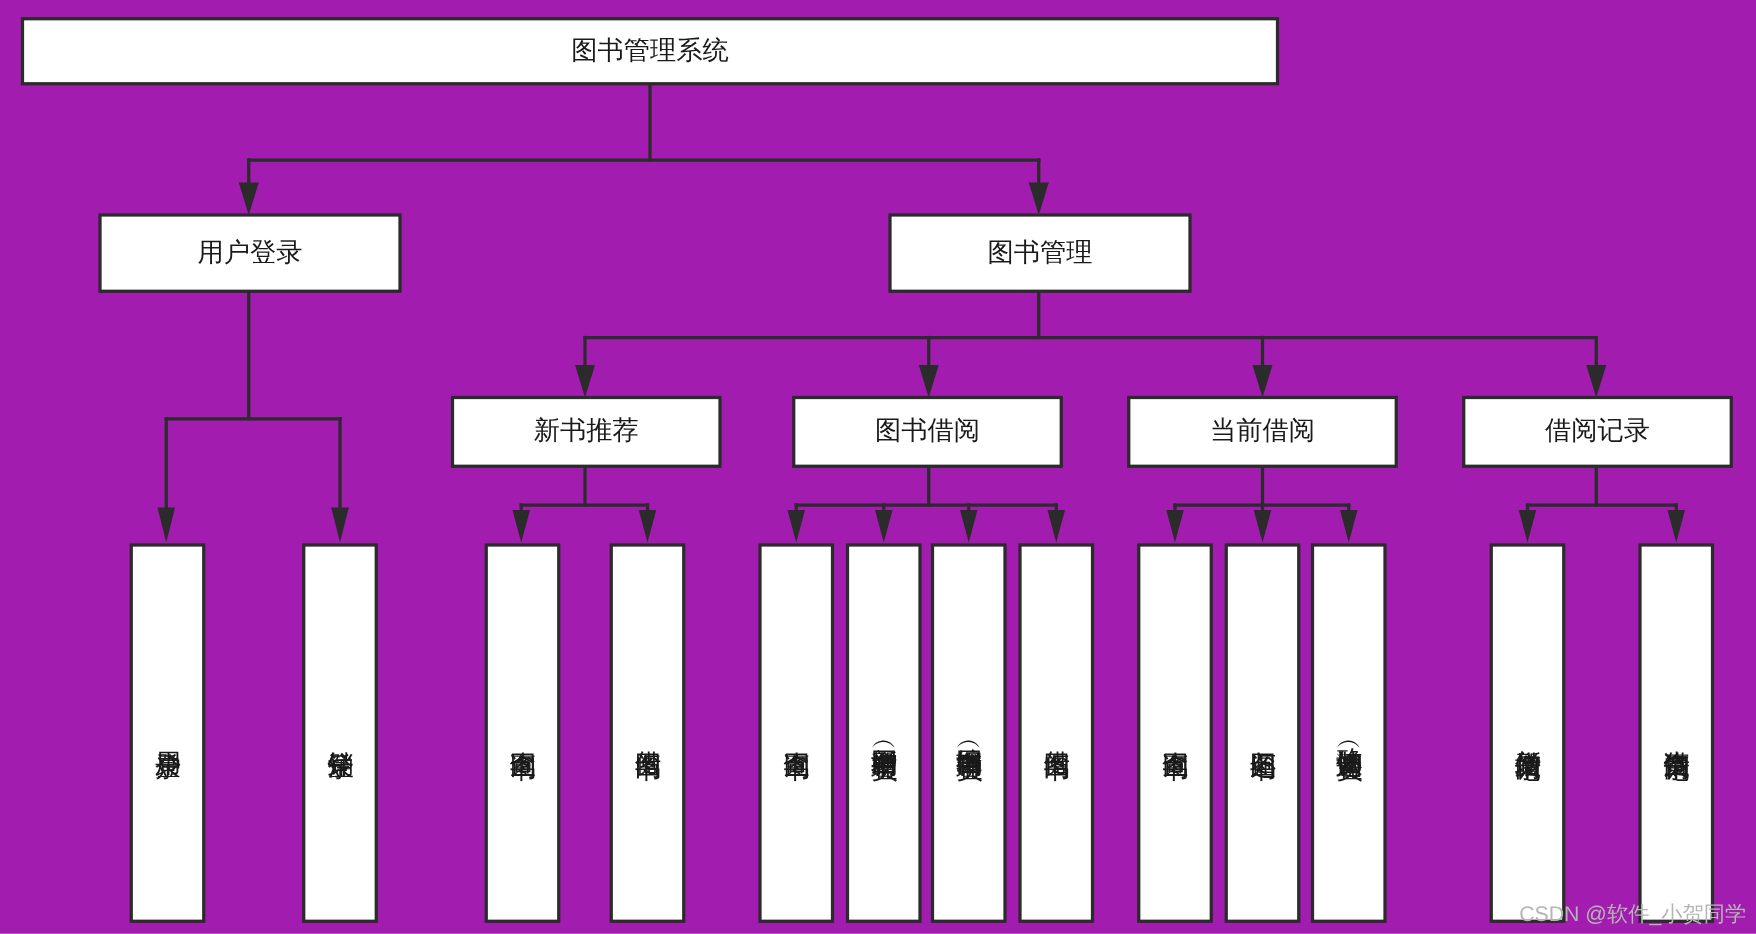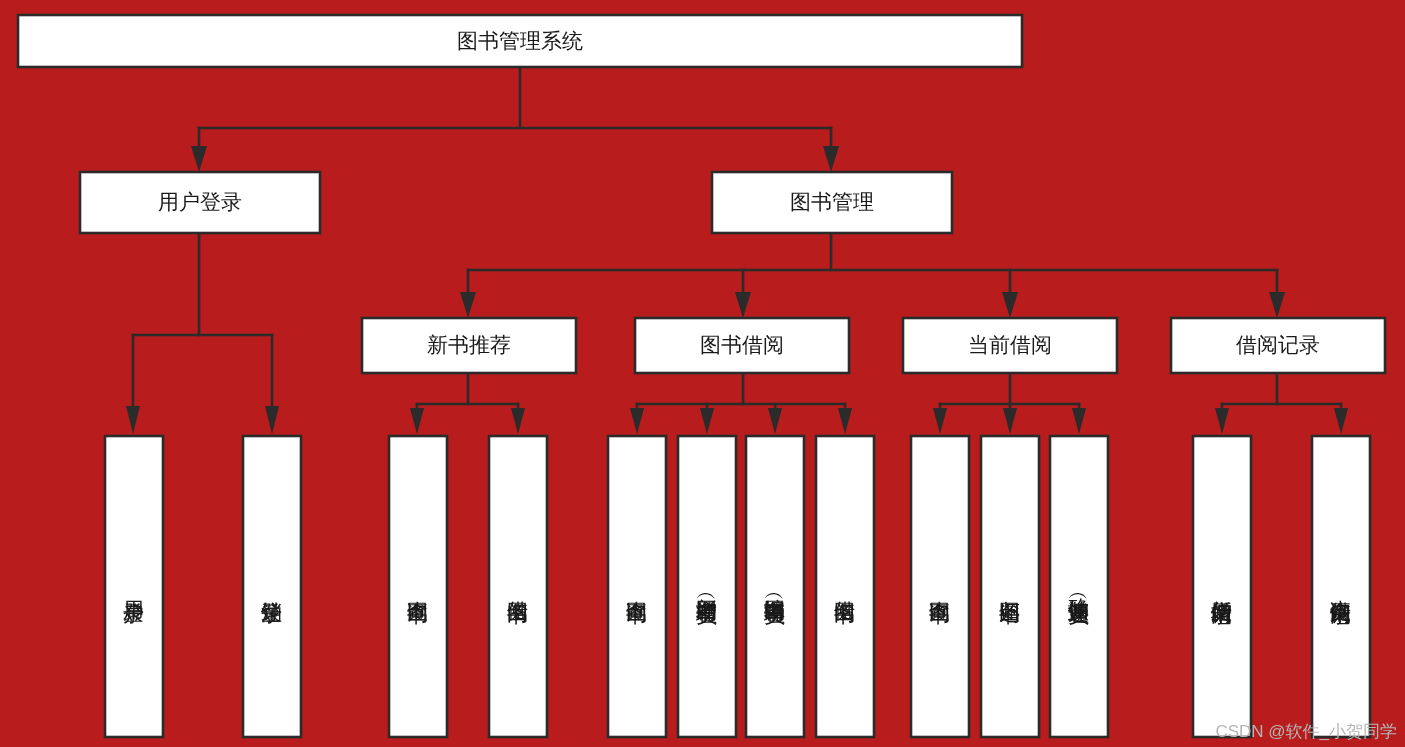--- a/index.html
+++ b/index.html
@@ -10,21 +10,21 @@
   body {
     width: 1405px;
     height: 747px;
     font-family: "Liberation Sans", "DejaVu Sans", sans-serif;
     overflow: hidden;
   }
   #diagram-root {
     position: relative;
     width: 1405px;
     height: 747px;
-    background: #b91c1c;
+    background: #a21caf;
   }
   svg.diagram {
     position: absolute;
     left: 0;
     top: 0;
     width: 1405px;
     height: 747px;
   }
   .node-box {
     fill: #ffffff;

